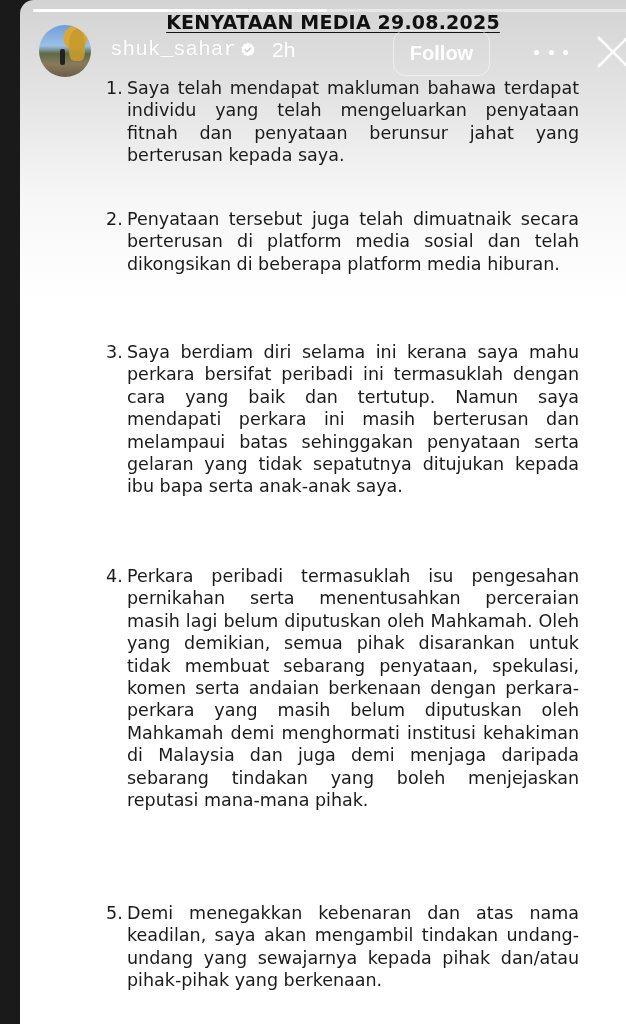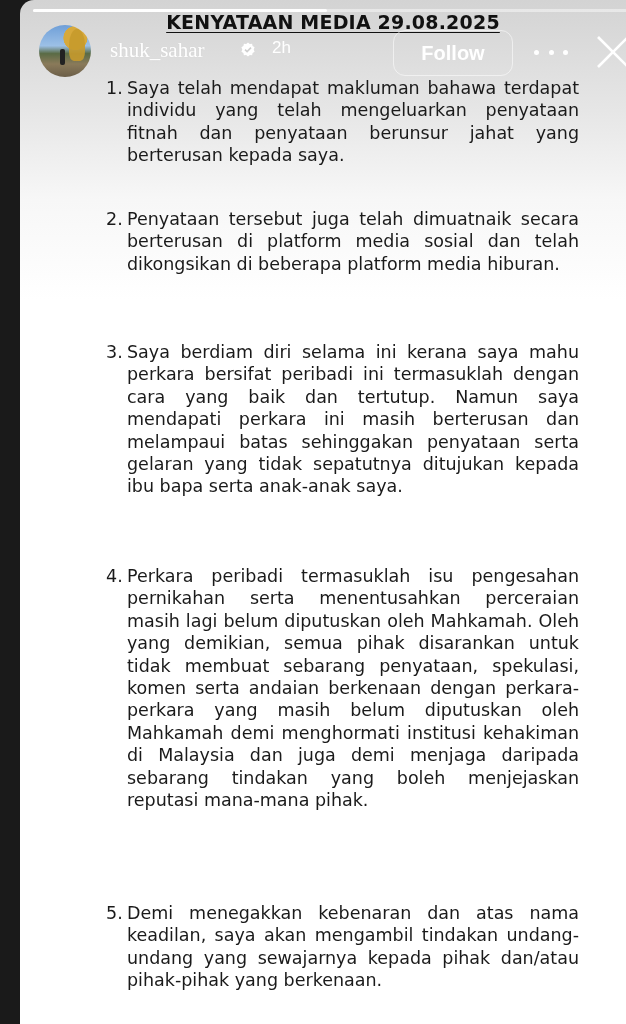--- a/index.html
+++ b/index.html
@@ -17,27 +17,27 @@
       text-decoration:underline; text-underline-offset:3px; letter-spacing:0.2px;
     }
     .avatar {
       position:absolute; left:19px; top:25px; width:52px; height:52px; border-radius:50%; overflow:hidden;
       background: radial-gradient(circle at 70% 25%, #d7a93b 0 22%, transparent 23%),
                   linear-gradient(to bottom, #6f9fd8 0%, #9cc0e6 40%, #5a6b45 55%, #8a7a5a 75%, #6b5e48 100%);
     }
     .avatar .tree { position:absolute; right:6px; top:4px; width:16px; height:32px; background:#c79a2c; border-radius:50% 50% 30% 30%; opacity:0.9; }
     .avatar .person { position:absolute; left:21px; top:24px; width:5px; height:16px; background:#222; border-radius:2px; }
     .username {
-      position:absolute; left:90px; top:38px; font-family:Liberation Serif, serif; font-size:21px; color:#ffffff;
+      position:absolute; left:90px; top:38px; font-family:Liberation Mono, monospace; font-size:21px; color:#ffffff;
       text-shadow:0 0 2px rgba(0,0,0,0.05);
     }
     .verified { position:absolute; left:220px; top:42px; width:16px; height:16px; }
-    .time { position:absolute; left:252px; top:38px; font-family:"Liberation Sans", sans-serif; font-size:17px; color:#ffffff; }
+    .time { position:absolute; left:252px; top:38px; font-family:"Liberation Sans", sans-serif; font-size:21px; color:#ffffff; }
     .follow-btn {
-      position:absolute; left:373px; top:30px; width:120px; height:46px; border:1.5px solid rgba(255,255,255,0.55);
+      position:absolute; left:373px; top:30px; width:97px; height:46px; border:1.5px solid rgba(255,255,255,0.55);
       border-radius:12px; background:transparent; color:#fff; font-family:"Liberation Sans", sans-serif; font-size:20px;
       font-weight:bold; display:flex; align-items:center; justify-content:center; box-sizing:border-box; padding:16px;
     }
     .more-btn { position:absolute; left:514px; top:42px; width:34px; height:20px; display:flex; align-items:center; justify-content:space-between; }
     .more-btn span { width:5px; height:5px; border-radius:50%; background:#fff; display:block; }
     .close-btn { position:absolute; left:576px; top:35px; width:34px; height:34px; }
     .statement {
       position:absolute; left:86px; width:473px; font-family:"DejaVu Sans", sans-serif; font-size:17.5px; line-height:22.4px;
       color:#1a1a1a; text-align:justify; text-align-last:left;
     }

